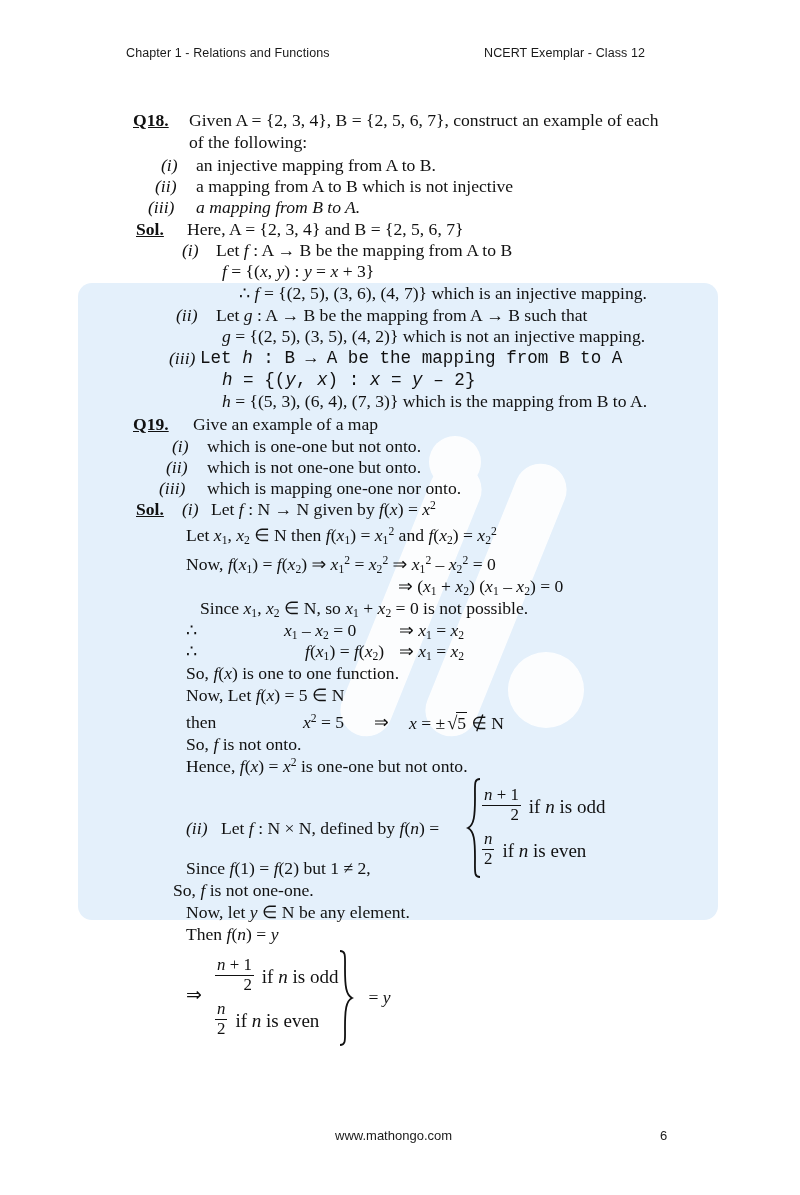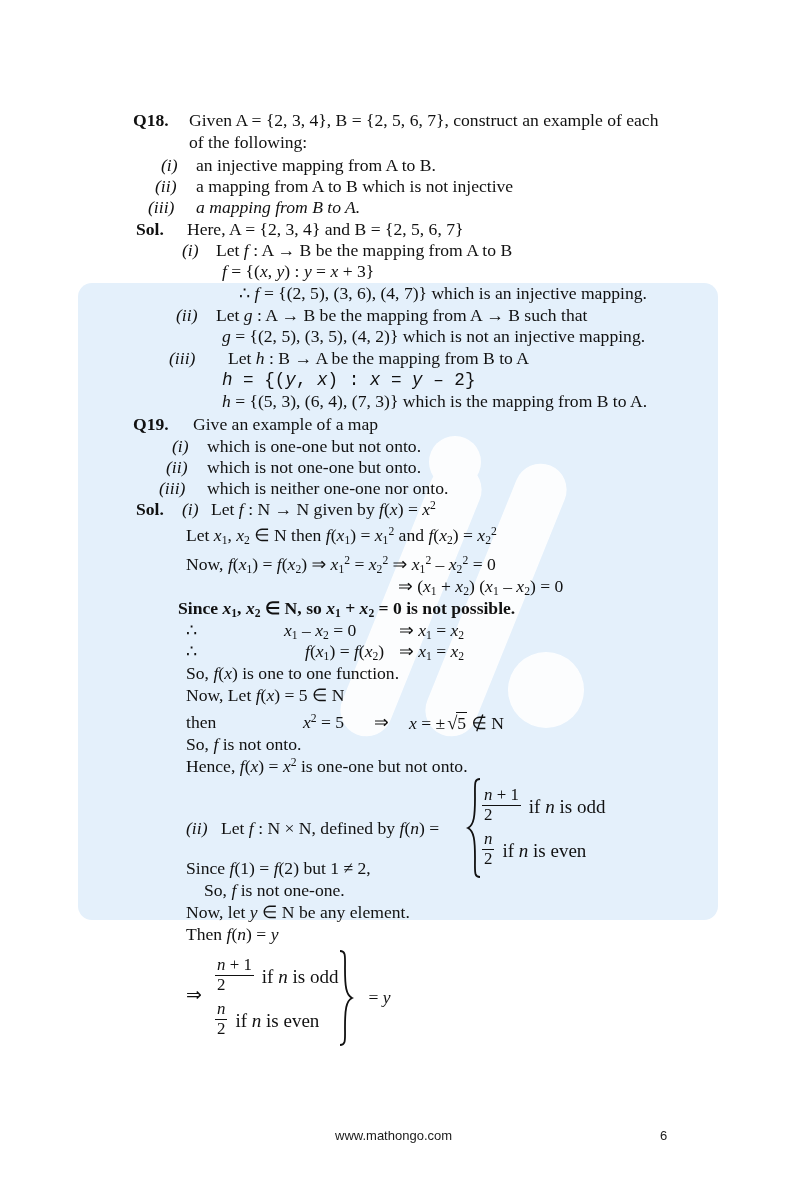--- a/index.html
+++ b/index.html
@@ -81,21 +81,21 @@
     line-height: 1;
   }
 
   .ln {
     position: absolute;
     white-space: nowrap;
     font-size: 17.6px;
     line-height: 20px;
   }
 
-  .lbl { font-weight: bold; }
+  .lbl { font-weight: bold; text-decoration: underline; }
   .rn  { font-style: italic; }
 
   
   .mi { font-style: italic; }
   sub, sup {
     font-size: 0.66em;
     font-style: normal;
     line-height: 0;
   }
   sub { vertical-align: -0.28em; }
@@ -107,21 +107,21 @@
     border-top: 1.3px solid #111;
     padding: 0 1px 0 1px;
     margin-left: -1px;
     display: inline-block;
   }
 
   
   .frac {
     display: inline-block;
     vertical-align: middle;
-    text-align: left;
+    text-align: right;
     line-height: 1.08;
     font-size: 0.96em;
     position: relative;
     top: -0.05em;
   }
   .frac .num { display: block; padding: 0 2px; }
   .frac .den { display: block; border-top: 1.4px solid #111; padding: 0 2px; }
 
   
   .piece {
@@ -155,20 +155,24 @@
 
   <svg class="watermark" viewBox="0 0 800 1195" preserveAspectRatio="none">
     <g fill="#ffffff" opacity="0.92">
       <rect x="385" y="455" width="52" height="290" rx="26" transform="rotate(22 411 600)"></rect>
       <rect x="470" y="455" width="52" height="290" rx="26" transform="rotate(22 496 600)"></rect>
       <circle cx="546" cy="690" r="38"></circle>
       <circle cx="455" cy="462" r="26"></circle>
     </g>
   </svg>
 
+  <div class="header">
+    <span class="hl">Chapter 1 - Relations and Functions</span>
+    <span class="hr">NCERT Exemplar - Class 12</span>
+  </div>
 
   <div class="content">
 
     <div class="ln lbl" style="left:133px; top:110px;">Q18.</div>
     <div class="ln" style="left:189px; top:110px;">Given A = {2, 3, 4}, B = {2, 5, 6, 7}, construct an example of each</div>
     <div class="ln" style="left:189px; top:132px;">of the following:</div>
 
     <div class="ln rn" style="left:161px; top:155px;">(i)</div>
     <div class="ln" style="left:196px; top:155px;">an injective mapping from A to B.</div>
 
@@ -194,61 +198,61 @@
 
     <div class="ln rn" style="left:176px; top:305px;">(ii)</div>
     <div class="ln" style="left:216px; top:305px;">
       Let <span class="mi">g</span> : A → B be the mapping from A → B such that
     </div>
     <div class="ln" style="left:222px; top:326px;">
       <span class="mi">g</span> = {(2, 5), (3, 5), (4, 2)} which is not an injective mapping.
     </div>
 
     <div class="ln rn" style="left:169px; top:348px;">(iii)</div>
-    <div class="ln" style="left:228px; top:348px;">
+    <div class="ln" style="left:200px; top:348px;font-family:Liberation Mono, monospace;">
       Let <span class="mi">h</span> : B → A be the mapping from B to A
     </div>
     <div class="ln" style="left:222px; top:370px;font-family:Liberation Mono, monospace;">
       <span class="mi">h</span> = {(<span class="mi">y</span>, <span class="mi">x</span>) : <span class="mi">x</span> = <span class="mi">y</span> – 2}
     </div>
     <div class="ln" style="left:222px; top:391px;">
       <span class="mi">h</span> = {(5, 3), (6, 4), (7, 3)} which is the mapping from B to A.
     </div>
 
     <div class="ln lbl" style="left:133px; top:414px;">Q19.</div>
     <div class="ln" style="left:193px; top:414px;">Give an example of a map</div>
 
     <div class="ln rn" style="left:172px; top:436px;">(i)</div>
     <div class="ln" style="left:207px; top:436px;">which is one-one but not onto.</div>
 
     <div class="ln rn" style="left:166px; top:457px;">(ii)</div>
     <div class="ln" style="left:207px; top:457px;">which is not one-one but onto.</div>
 
     <div class="ln rn" style="left:159px; top:478px;">(iii)</div>
-    <div class="ln" style="left:207px; top:478px;">which is neither one-one nor onto.</div>
+    <div class="ln" style="left:207px; top:478px;">which is mapping one-one nor onto.</div>
 
     <div class="ln lbl" style="left:136px; top:499px;">Sol.</div>
     <div class="ln rn" style="left:182px; top:499px;">(i)</div>
     <div class="ln" style="left:211px; top:499px;">
       Let <span class="mi">f</span> : N → N given by <span class="mi">f</span>(<span class="mi">x</span>) = <span class="mi">x</span><sup>2</sup>
     </div>
 
     <div class="ln" style="left:186px; top:525px;">
       Let <span class="mi">x</span><sub>1</sub>, <span class="mi">x</span><sub>2</sub> ∈ N then <span class="mi">f</span>(<span class="mi">x</span><sub>1</sub>) = <span class="mi">x</span><sub>1</sub><sup>2</sup> and <span class="mi">f</span>(<span class="mi">x</span><sub>2</sub>) = <span class="mi">x</span><sub>2</sub><sup>2</sup>
     </div>
 
     <div class="ln" style="left:186px; top:554px;">
       Now, <span class="mi">f</span>(<span class="mi">x</span><sub>1</sub>) = <span class="mi">f</span>(<span class="mi">x</span><sub>2</sub>) ⇒ <span class="mi">x</span><sub>1</sub><sup>2</sup> = <span class="mi">x</span><sub>2</sub><sup>2</sup> ⇒ <span class="mi">x</span><sub>1</sub><sup>2</sup> – <span class="mi">x</span><sub>2</sub><sup>2</sup> = 0
     </div>
 
     <div class="ln" style="left:398px; top:576px;">
       ⇒ (<span class="mi">x</span><sub>1</sub> + <span class="mi">x</span><sub>2</sub>) (<span class="mi">x</span><sub>1</sub> – <span class="mi">x</span><sub>2</sub>) = 0
     </div>
 
-    <div class="ln" style="left:178px; top:598px;font-weight:bold;">
+    <div class="ln" style="left:200px; top:598px;">
       Since <span class="mi">x</span><sub>1</sub>, <span class="mi">x</span><sub>2</sub> ∈ N, so <span class="mi">x</span><sub>1</sub> + <span class="mi">x</span><sub>2</sub> = 0 is not possible.
     </div>
 
     <div class="ln" style="left:186px; top:620px;">∴</div>
     <div class="ln" style="left:284px; top:620px;">
       <span class="mi">x</span><sub>1</sub> – <span class="mi">x</span><sub>2</sub> = 0
     </div>
     <div class="ln" style="left:399px; top:620px;">
       ⇒ <span class="mi">x</span><sub>1</sub> = <span class="mi">x</span><sub>2</sub>
     </div>
@@ -309,21 +313,21 @@
             <span class="den">2</span>
           </span>
           <span class="cond">if <span class="mi">n</span> is even</span>
         </span>
       </span>
     </div>
 
     <div class="ln" style="left:186px; top:858px;">
       Since <span class="mi">f</span>(1) = <span class="mi">f</span>(2) but 1 ≠ 2,
     </div>
-    <div class="ln" style="left:204px; top:880px;">
+    <div class="ln" style="left:173px; top:880px;">
       So, <span class="mi">f</span> is not one-one.
     </div>
     <div class="ln" style="left:186px; top:902px;">
       Now, let <span class="mi">y</span> ∈ N be any element.
     </div>
     <div class="ln" style="left:186px; top:924px;">
       Then <span class="mi">f</span>(<span class="mi">n</span>) = <span class="mi">y</span>
     </div>
 
     <div class="ln" style="left:186px; top:985px; font-size:19px;">⇒</div>

